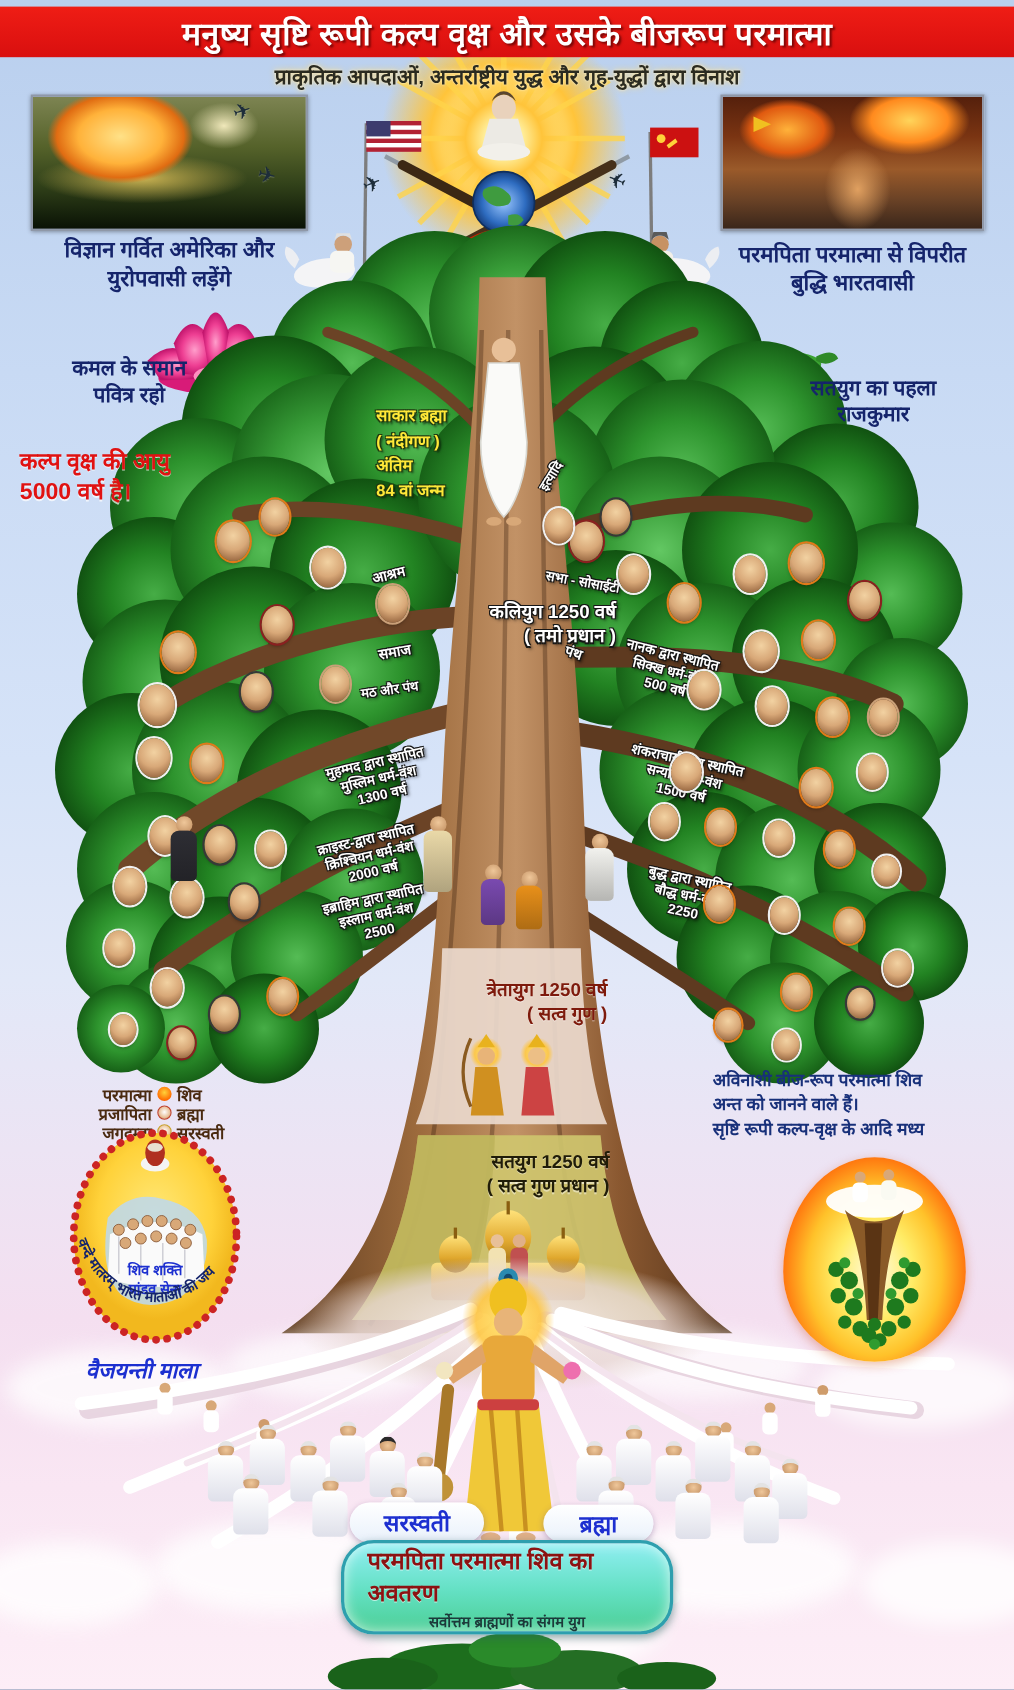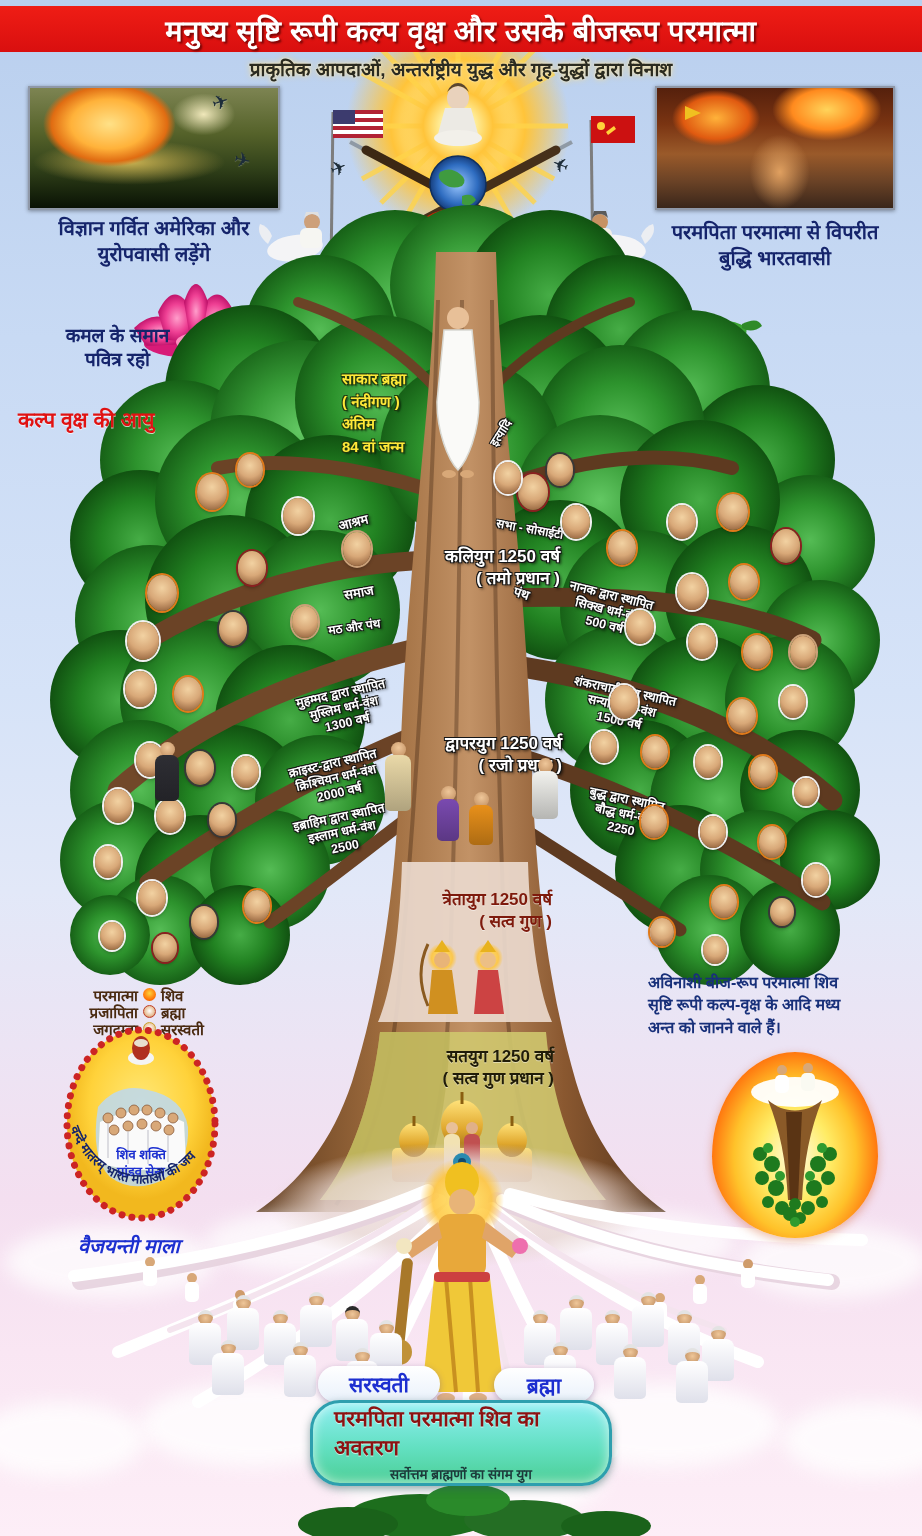--- a/index.html
+++ b/index.html
@@ -466,43 +466,44 @@
     <div>विज्ञान गर्वित अमेरिका और</div>
     <div>युरोपवासी लड़ेंगे</div>
   </div>
 
   <div class="abs cap-blue" style="left:30px;top:324px;width:175px;font-size:19px;">
     <div>कमल के समान</div>
     <div>पवित्र रहो</div>
   </div>
   <div class="abs ctr" style="left:18px;top:406px;width:228px;font-size:21px;font-weight:bold;color:#e01212;line-height:1.35;text-shadow:0 1px 0 rgba(255,255,255,.7);">
     <div>कल्प वृक्ष की आयु</div>
+    <div>5000 वर्ष है।</div>
+  </div>
+  <div class="abs cap-blue" style="left:696px;top:342px;width:196px;font-size:19px;">
+    <div>सतयुग का पहला</div>
+    <div>राजकुमार</div>
   </div>
 
   <div class="abs ctr ytext" style="left:342px;top:368px;width:96px;font-size:15px;line-height:1.5;">
     <div>साकार ब्रह्मा</div>
     <div>( नंदीगण )</div>
     <div>अंतिम</div>
     <div>84 वां जन्म</div>
   </div>
   <div class="abs otext tag" style="left:486px;top:424px;font-size:12px;transform:rotate(-58deg);">इत्यादि</div>
 
   <div class="abs otext tag" style="left:338px;top:513px;transform:rotate(-14deg);">आश्रम</div>
   <div class="abs otext tag" style="left:344px;top:583px;transform:rotate(-10deg);">समाज</div>
   <div class="abs otext tag" style="left:328px;top:618px;transform:rotate(-8deg);font-size:12px;">मठ और पंथ</div>
   <div class="abs otext tag" style="left:496px;top:520px;transform:rotate(10deg);font-size:12px;">सभा - सोसाईटी</div>
   <div class="abs otext tag" style="left:514px;top:584px;transform:rotate(18deg);">पंथ</div>
 
   <div class="age-label otext" style="left:368px;top:546px;width:192px;font-size:17px;">
     <div>कलियुग 1250 वर्ष</div>
     <div>( तमो प्रधान )</div>
-  </div>
-  <div class="age-label otext" style="left:366px;top:733px;width:196px;font-size:17px;">
-    <div>द्वापरयुग 1250 वर्ष</div>
-    <div>( रजो प्रधान )</div>
   </div>
   <div class="age-label" style="left:372px;top:889px;width:180px;font-size:17px;font-weight:bold;color:#7e1a0c;text-shadow:0 1px 0 rgba(255,255,255,.5);">
     <div>त्रेतायुग 1250 वर्ष</div>
     <div>( सत्व गुण )</div>
   </div>
   <div class="age-label" style="left:370px;top:1046px;width:184px;font-size:17px;font-weight:bold;color:#201c08;text-shadow:0 1px 0 rgba(255,255,255,.45);">
     <div>सतयुग 1250 वर्ष</div>
     <div>( सत्व गुण प्रधान )</div>
   </div>
 
@@ -745,22 +746,22 @@
     <text x="93" y="164" text-anchor="middle" font-size="13" font-weight="bold" fill="#1c2fd0" font-family="Liberation Sans, sans-serif">पांडव सेना</text>
     <path id="malaArc" d="M 20,108 A 76,88 0 0 0 166,108" fill="none"></path>
     <text font-size="13" font-weight="bold" fill="#15246b" font-family="Liberation Sans, sans-serif">
       <textPath href="#malaArc" startOffset="4%">वन्दे मातरम् भारत माताओं की जय</textPath>
     </text>
   </svg>
   <div class="abs ctr" style="left:78px;top:1232px;width:150px;font-size:20px;font-weight:bold;color:#1c2fd0;font-style:italic;">वैजयन्ती माला</div>
 
   <div class="abs seed-text" style="left:648px;top:972px;width:266px;">
     <div>अविनाशी बीज-रूप परमात्मा शिव</div>
+    <div>अन्त को जानने वाले हैं।</div>
     <div>सृष्टि रूपी कल्प-वृक्ष के आदि मध्य</div>
-    <div>अन्त को जानने वाले हैं।</div>
   </div>
 
   <div id="egg" class="abs">
     <svg width="166" height="186" viewBox="0 0 166 186">
       <ellipse cx="83" cy="40" rx="44" ry="15" fill="#ffffff" opacity=".95"></ellipse>
       <g>
         <circle cx="70" cy="18" r="5" fill="#d8a878"></circle>
           <rect x="63" y="23" width="14" height="18" rx="5" fill="#fff"></rect>
         <circle cx="96" cy="16" r="5" fill="#d8a878"></circle>
           <rect x="89" y="21" width="14" height="18" rx="5" fill="#fafaf2"></rect>

